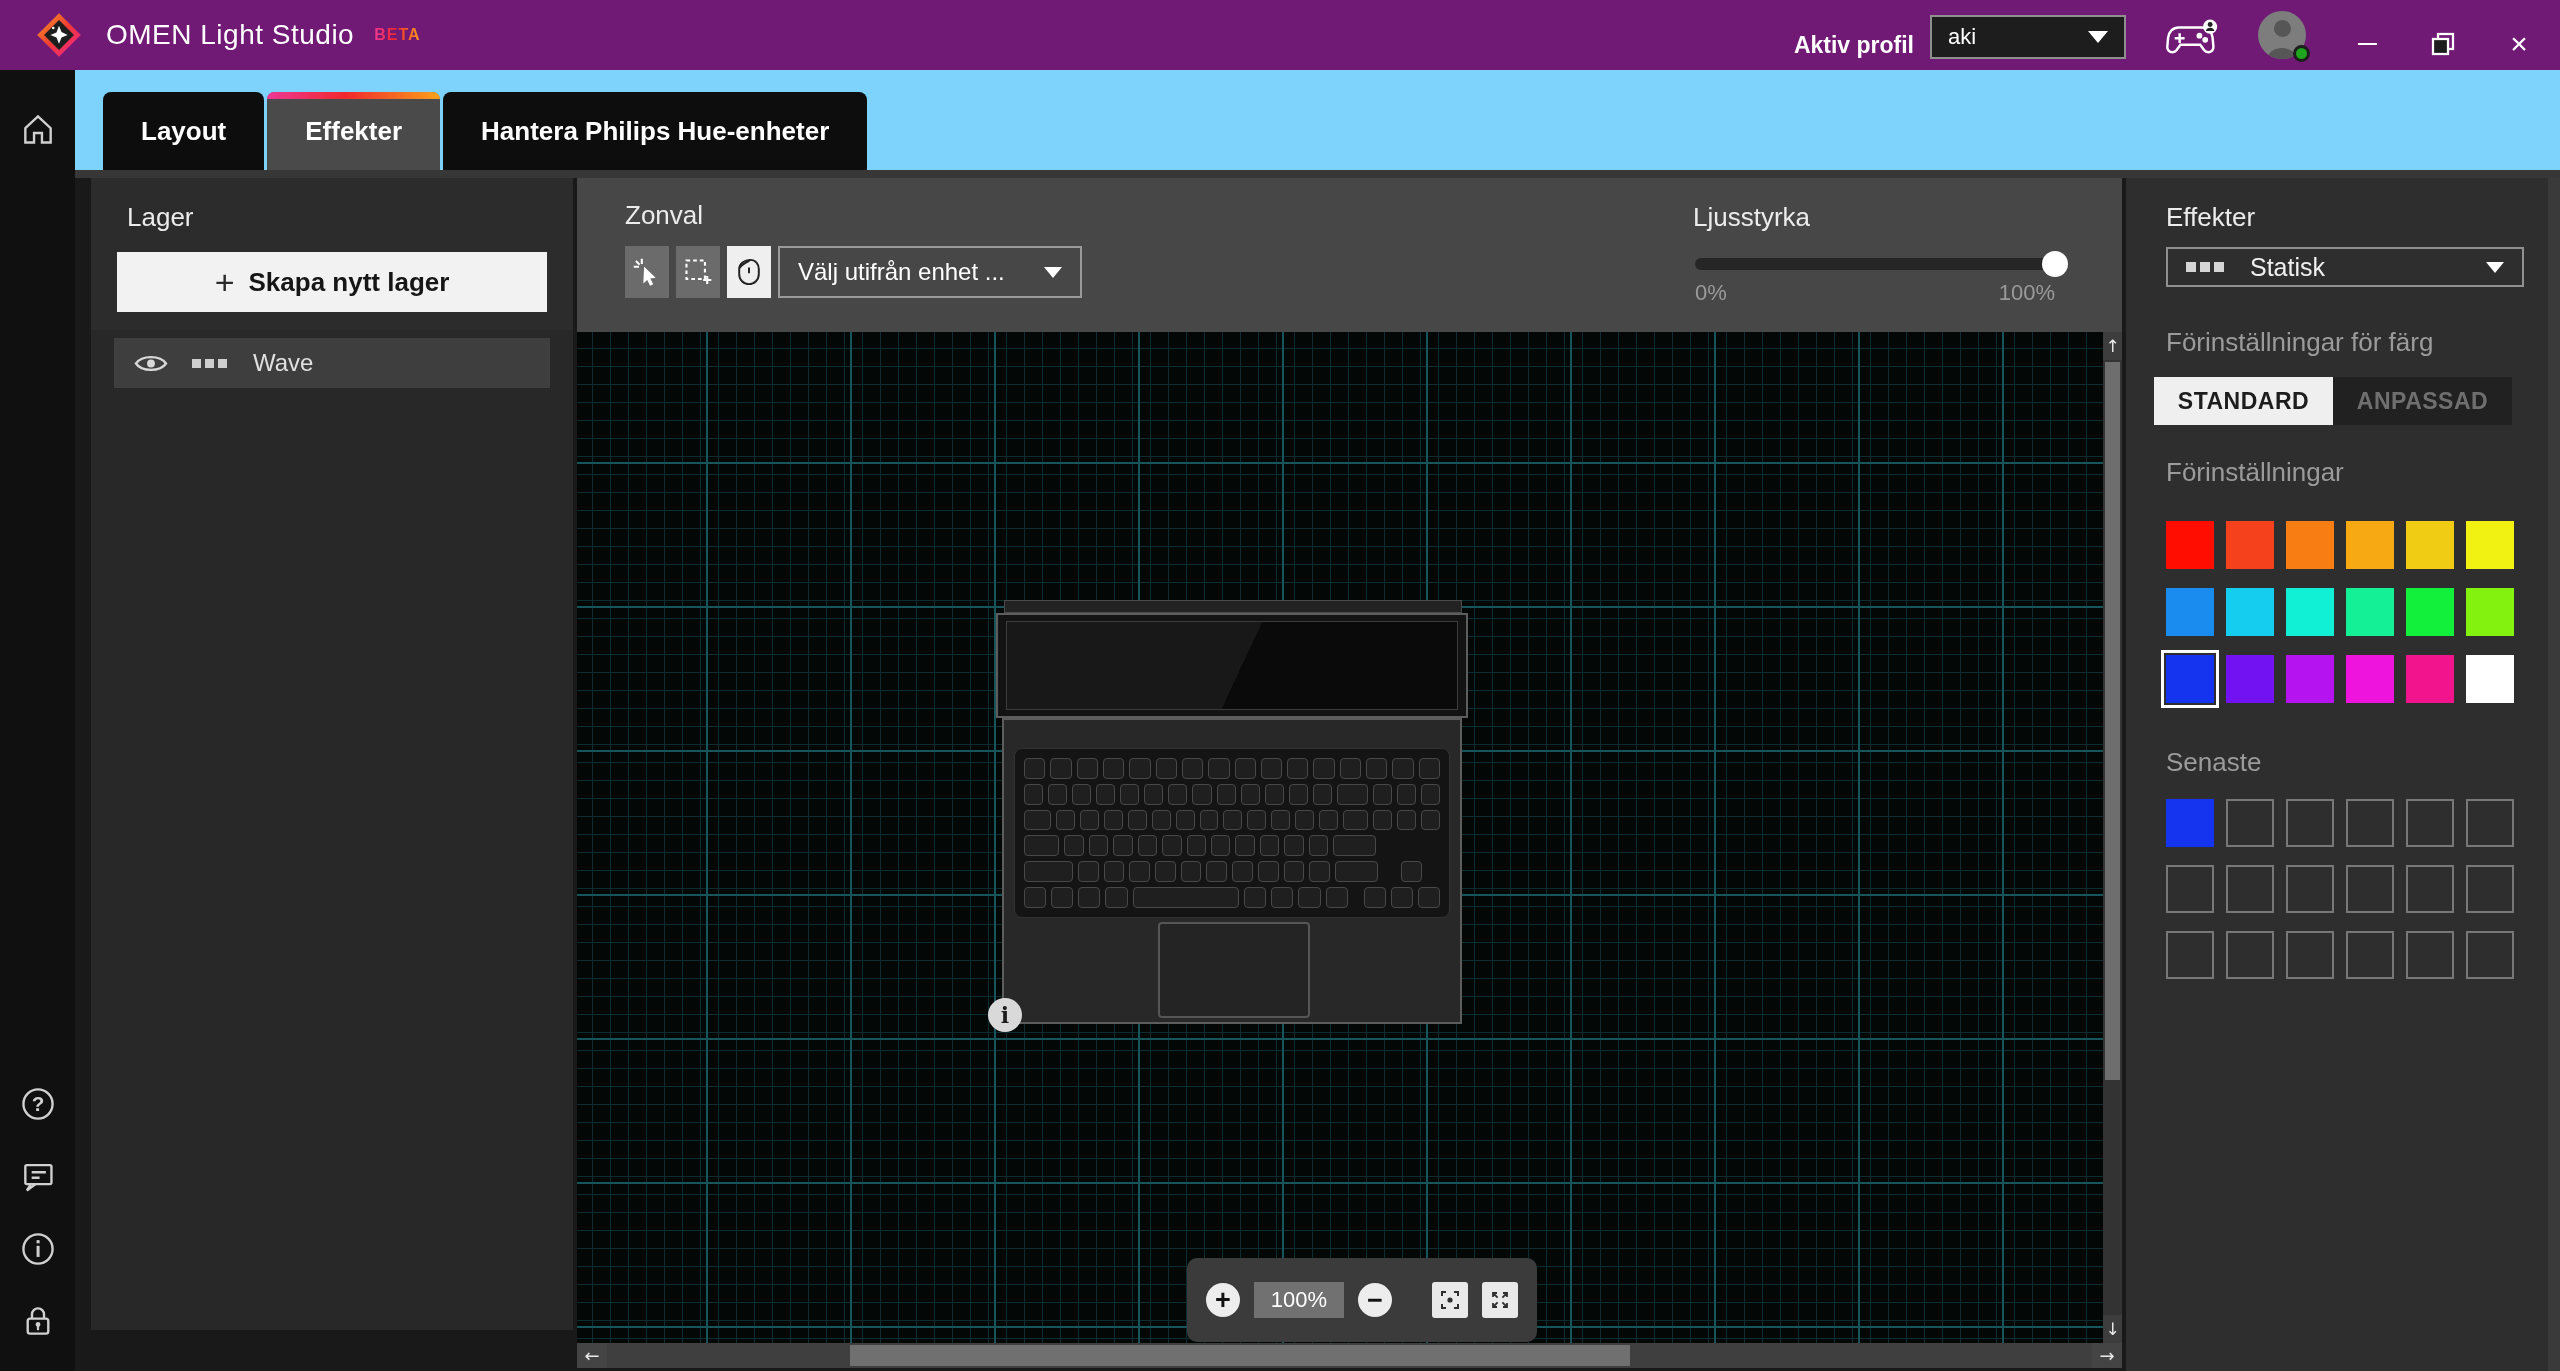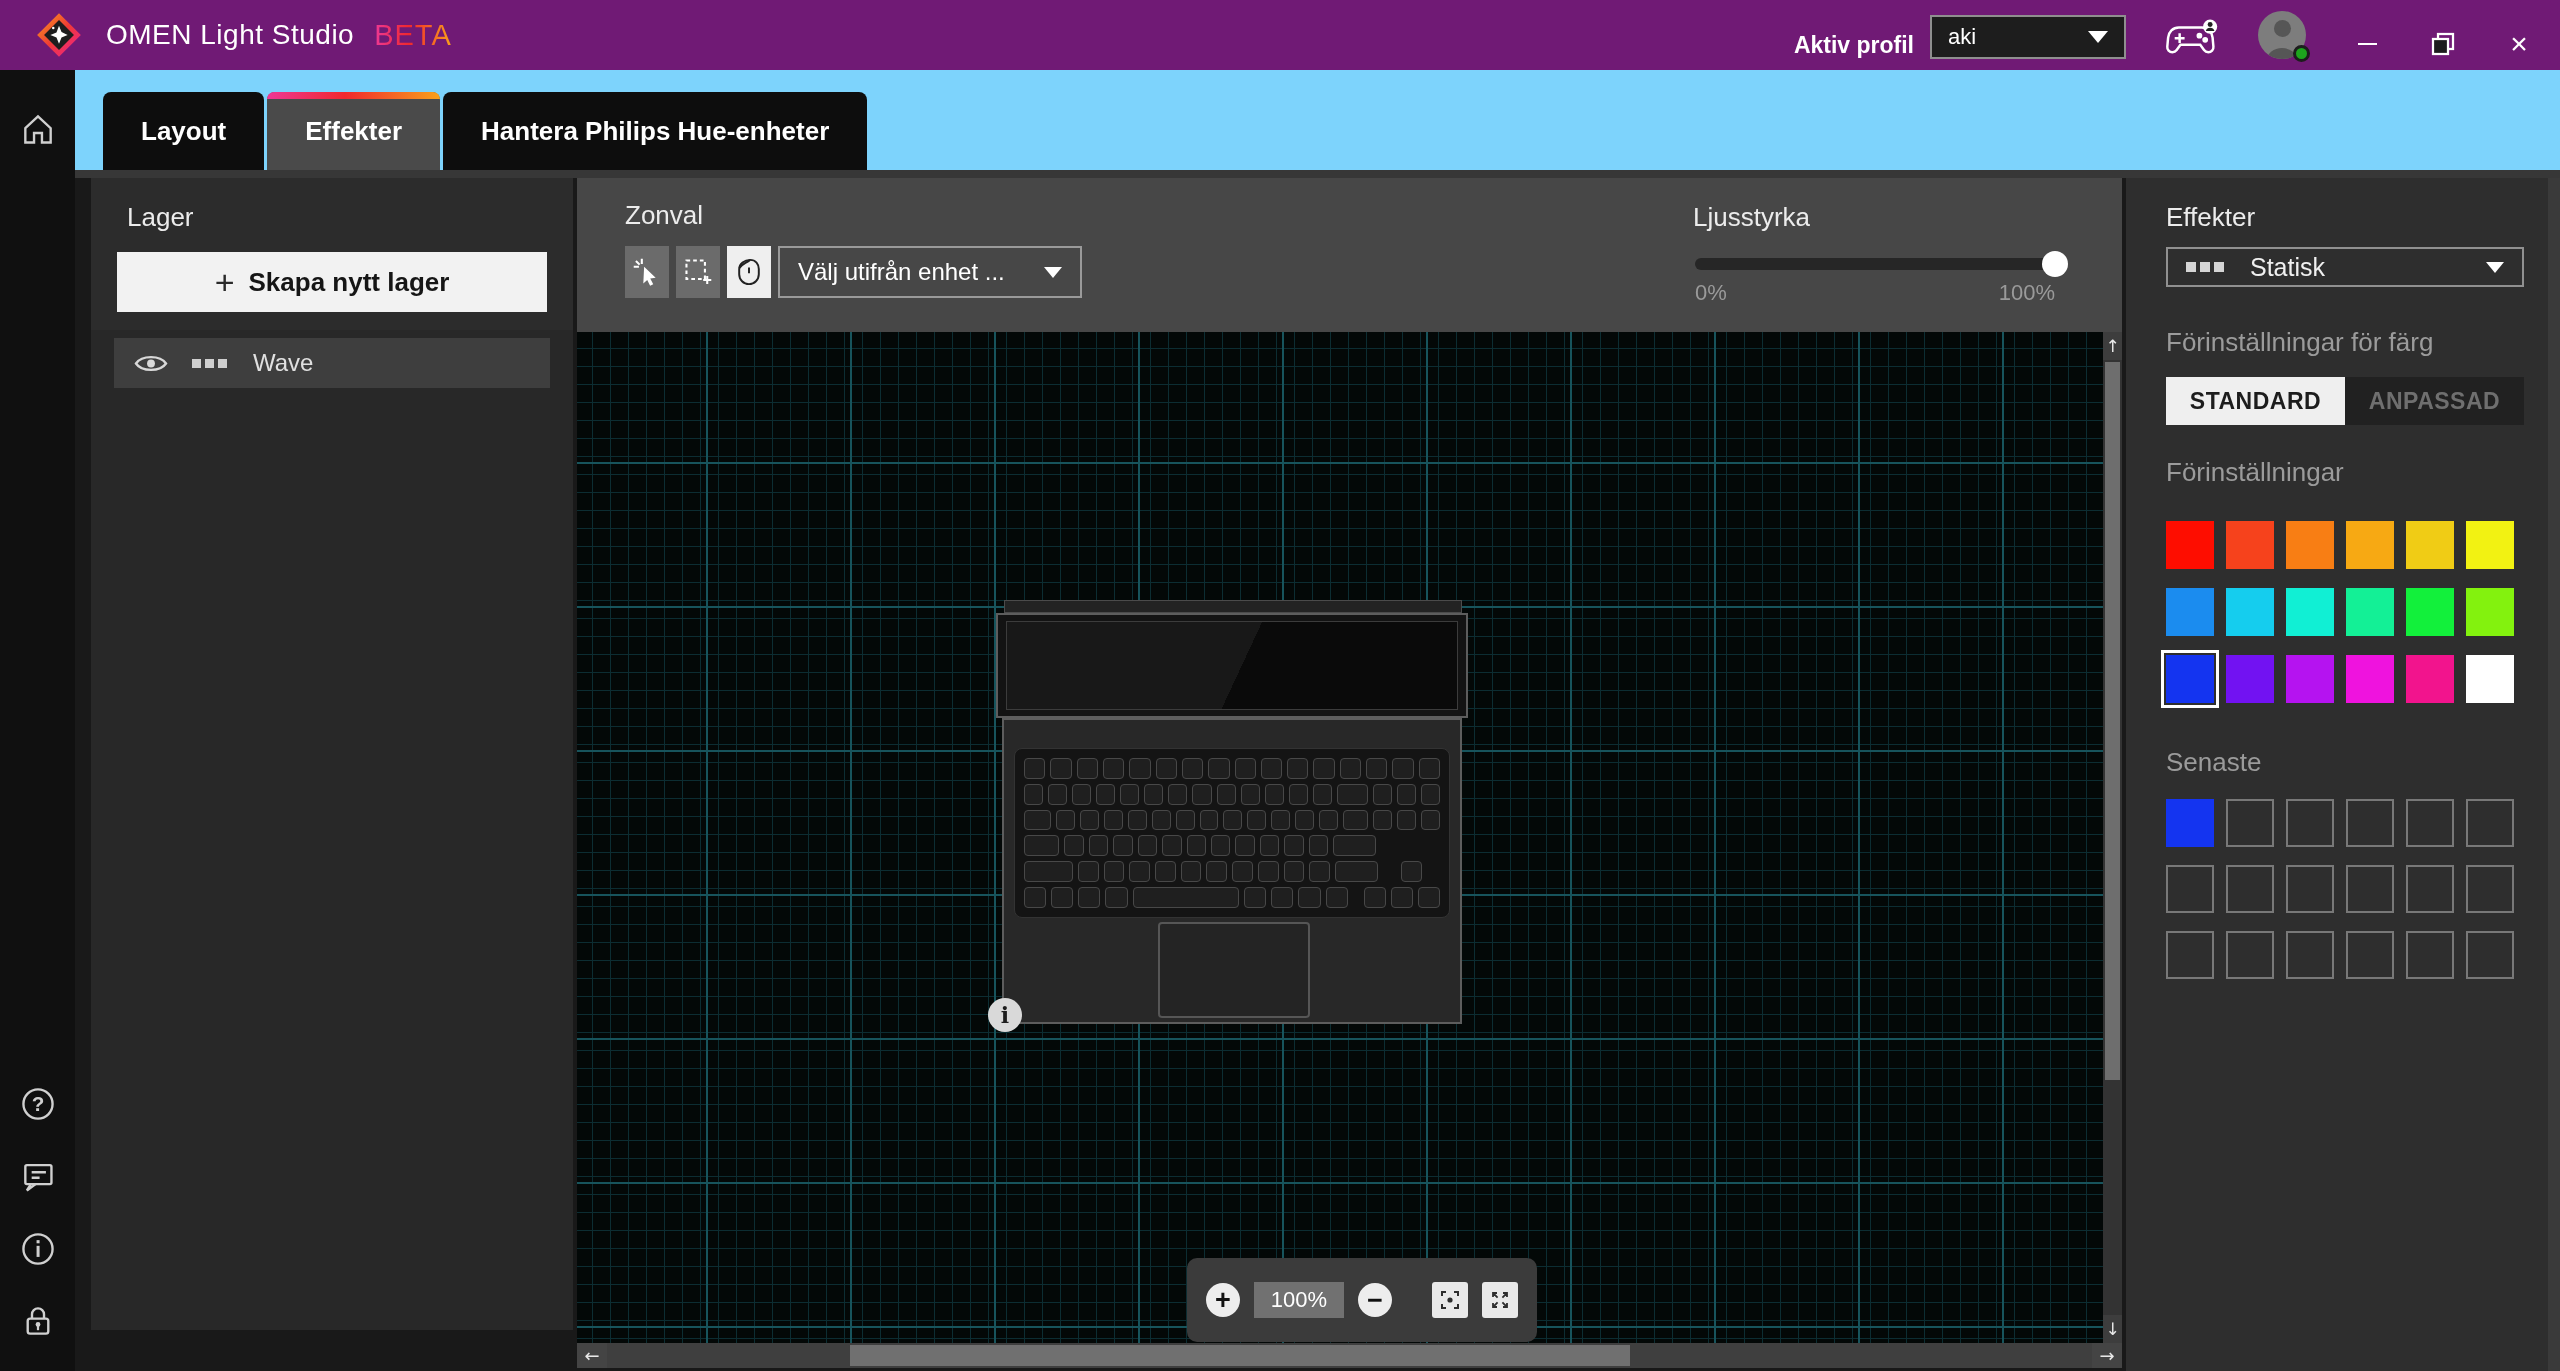--- a/index.html
+++ b/index.html
@@ -6,21 +6,21 @@
   *{box-sizing:border-box;}
   #app{position:relative;width:2560px;height:1371px;background:#191919;overflow:hidden;
        font-family:"Liberation Sans","DejaVu Sans",sans-serif;color:#e8e8e8;}
 
   
   #titlebar{position:absolute;left:0;top:0;width:2560px;height:70px;background:#701a75;
             display:flex;align-items:center;padding:0 26px 0 36px;}
   .logo{width:46px;height:46px;flex:0 0 auto;}
   .app-title{font-size:28px;color:#fff;margin-left:24px;letter-spacing:.5px;}
   .gradient-text{background-clip:text;-webkit-background-clip:text;color:transparent;}
-  .beta{font-size:29px;font-weight:normal;margin-left:20px;letter-spacing:1px;}
+  .beta{font-size:16px;font-weight:bold;margin-left:20px;letter-spacing:1px;}
   .tb-right{margin-left:auto;display:flex;align-items:flex-end;}
   .profile-label{font-size:23px;font-weight:bold;color:#fff;}
   .profile-dd{width:196px;height:44px;border:2px solid #8f8f8f;background:#1d1d1d;margin-left:16px;
               display:flex;align-items:center;padding:0 16px;}
   .profile-dd .val{font-size:22px;color:#fff;flex:1;}
   .caret{width:0;height:0;border-left:10px solid transparent;border-right:10px solid transparent;
          border-top:12px solid #fff;}
   .caret.sm{border-left-width:9px;border-right-width:9px;border-top-width:11px;}
   .tb-icon{margin-left:38px;}
   .avatar{position:relative;width:48px;height:48px;border-radius:50%;background:#7d7d7d;margin-left:38px;overflow:visible;}
@@ -125,21 +125,21 @@
 
   
   #effects-panel{position:absolute;left:2126px;top:178px;width:434px;height:1193px;background:#2e2e2e;}
   #effects-edge{position:absolute;right:0;top:0;width:12px;height:100%;background:#3a3a3a;}
   #effects-title{position:absolute;left:40px;top:24px;}
   #effect-dd{position:absolute;left:40px;top:69px;width:358px;height:40px;border:2px solid #909090;
              display:flex;align-items:center;padding:0 18px;background:transparent;}
   #effect-dd .grip i{width:10px;height:10px;background:#d5d5d5;}
   #effect-dd .val{flex:1;font-size:25px;color:#f0f0f0;margin-left:26px;}
   .section-label{position:absolute;left:40px;font-size:26px;color:#9b9b9b;}
-  #mode-toggle{position:absolute;left:40px;top:199px;width:358px;height:48px;display:flex;}
+  #mode-toggle{position:absolute;left:28px;top:199px;width:358px;height:48px;display:flex;}
   .mode-half{flex:1;display:flex;align-items:center;justify-content:center;font-size:23px;font-weight:bold;letter-spacing:.5px;border:none;}
   .mode-half.on{background:#efefef;color:#1d1d1d;}
   .mode-half.off{background:#212121;color:#6f6f6f;}
   .swatch-grid{position:absolute;left:40px;display:grid;grid-template-columns:repeat(6,48px);
                grid-auto-rows:48px;column-gap:12px;}
   #preset-grid{top:343px;row-gap:19px;}
   #recent-grid{top:621px;row-gap:18px;}
   .swatch{width:48px;height:48px;}
   .swatch.selected{outline:3px solid #fff;outline-offset:2px;}
   .slot{width:48px;height:48px;border:2px solid #787878;background:transparent;}

